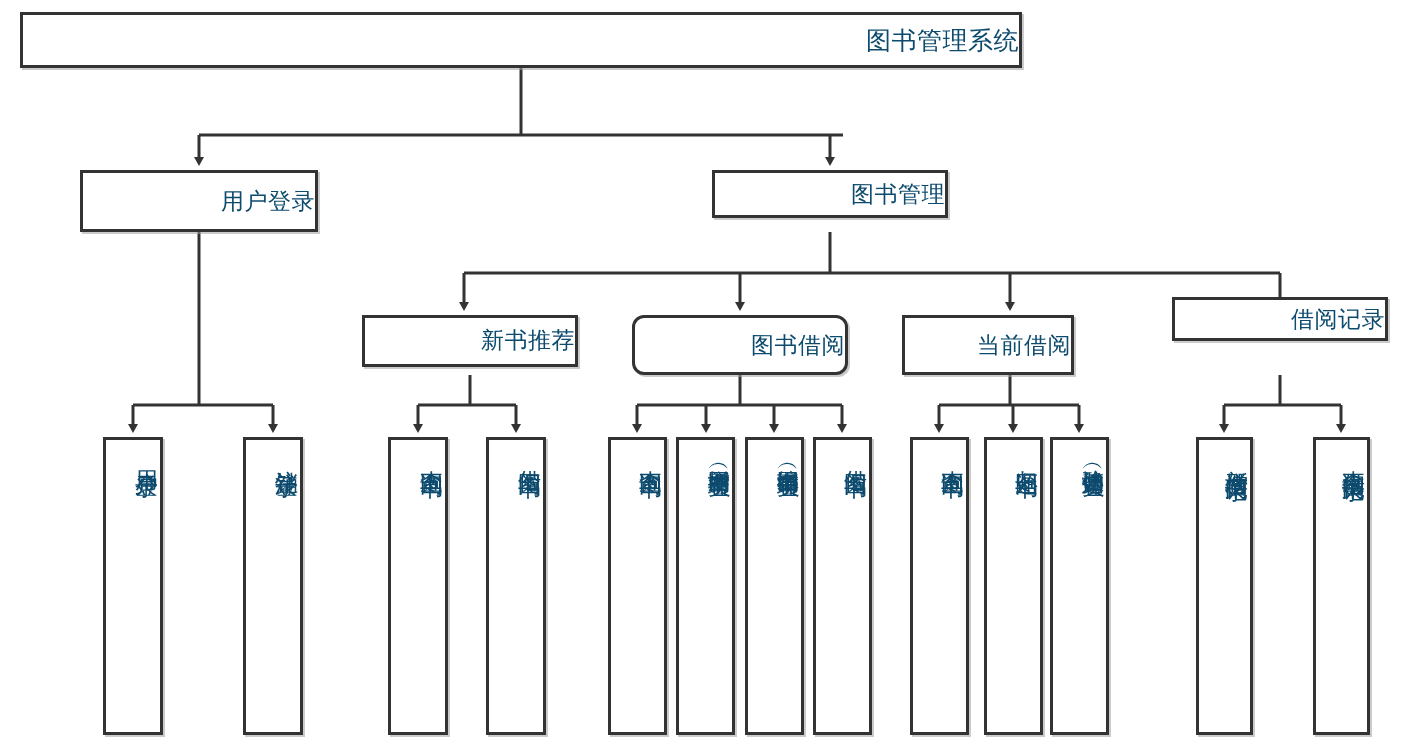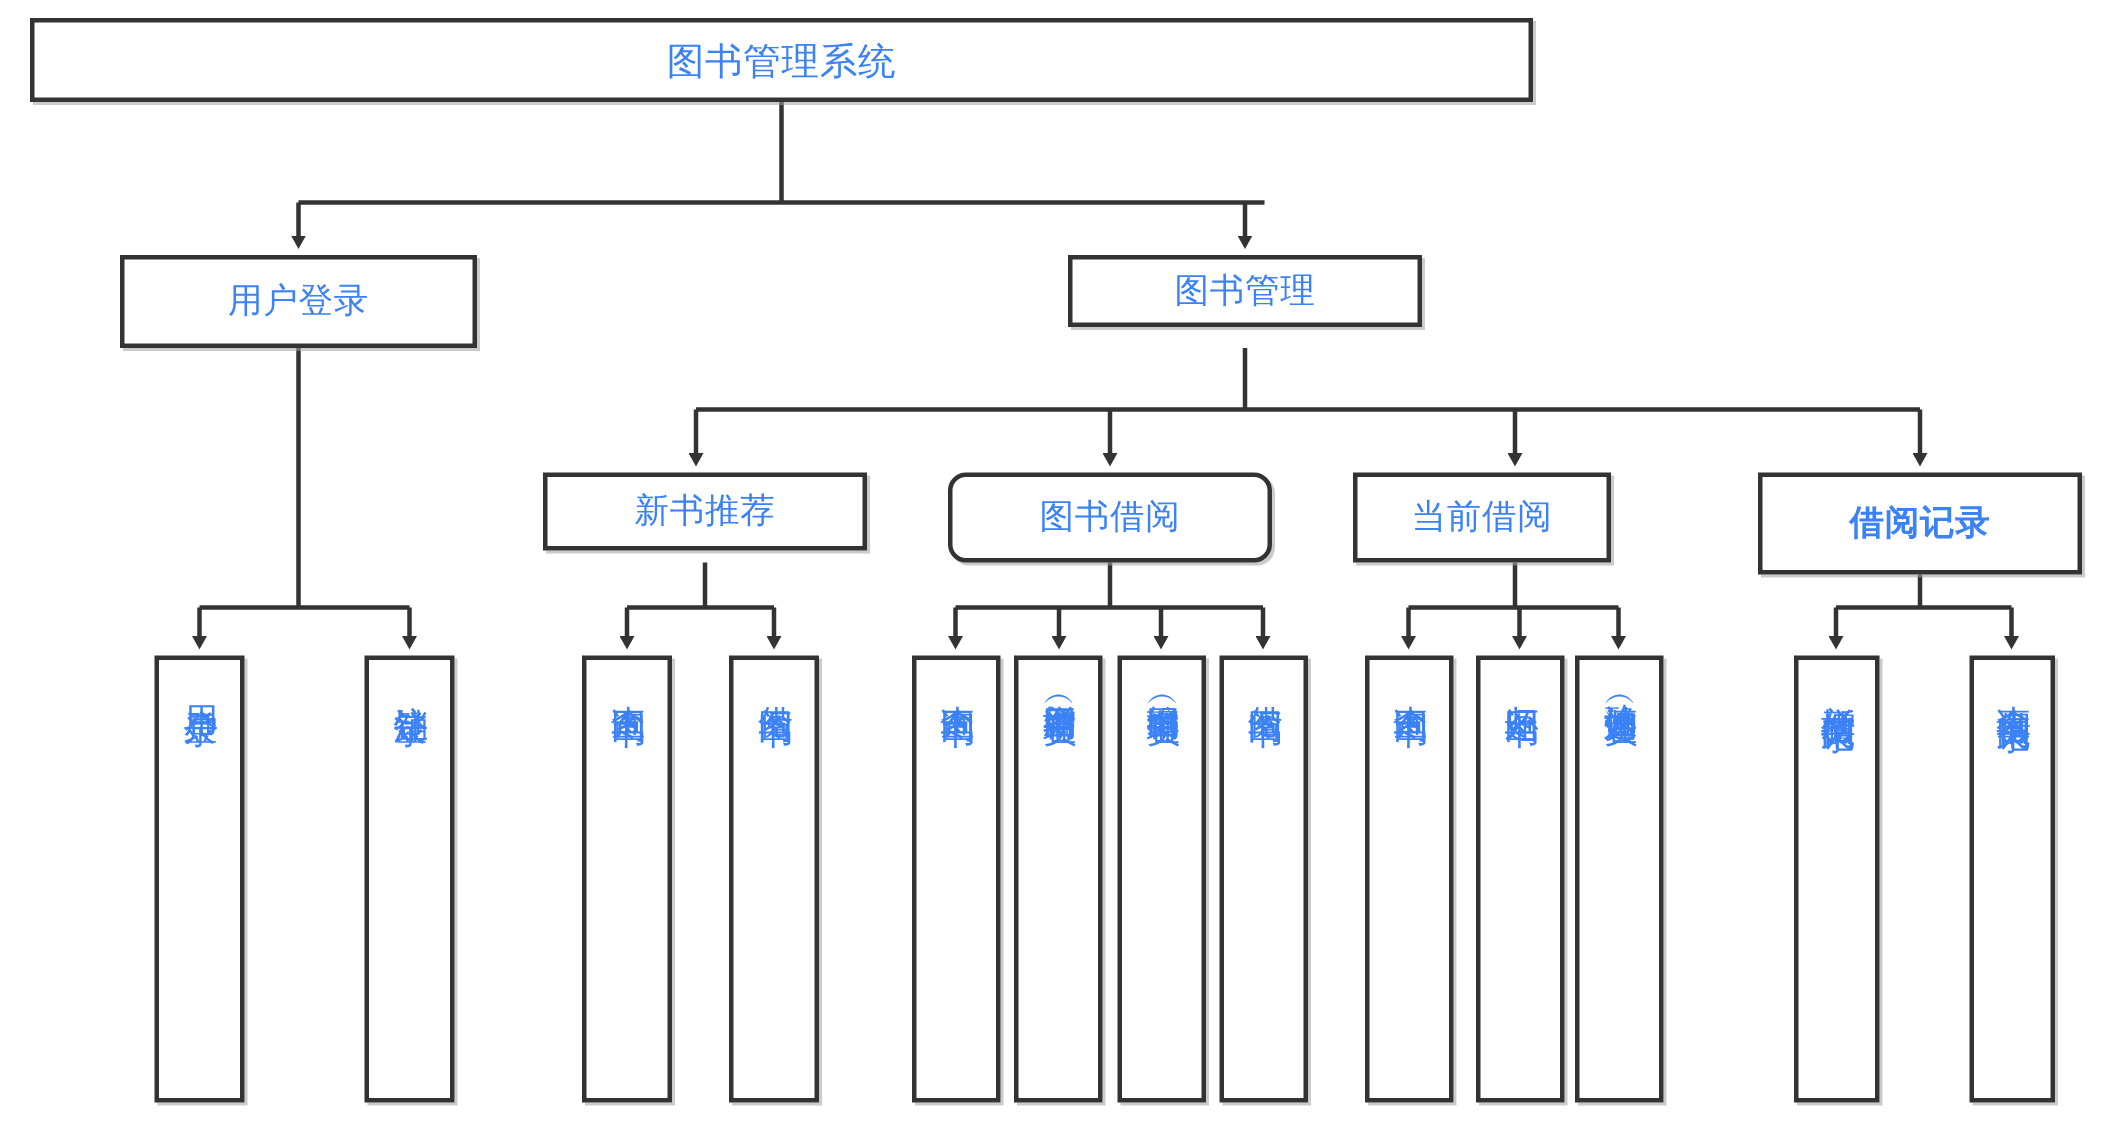--- a/index.html
+++ b/index.html
@@ -27,22 +27,22 @@
     pointer-events: none;
   }
   .node {
     position: absolute;
     box-sizing: border-box;
     background: #ffffff;
     border: 3px solid #333333;
     box-shadow: 2px 2px 0 rgba(160,160,160,0.55);
     display: flex;
     align-items: center;
-    justify-content: center;
-    color: #3b82f6;
+    justify-content: flex-end;
+    color: #0c4a6e;
     z-index: 2;
   }
   .node-label {
     display: block;
     text-align: center;
     line-height: 1.08;
     letter-spacing: 0.5px;
   }
   .n-root .node-label { font-size: 25px; }
   .n-l2 .node-label   { font-size: 23px; }
@@ -140,21 +140,21 @@
 
   <div class="node n-l3" style="left: 362px; top: 315px; width: 216px; height: 52px; font-family: Liberation Serif, serif;">
     <span class="node-label">新书推荐</span>
   </div>
   <div class="node n-l3" style="left: 632px; top: 315px; width: 216px; height: 60px; border-radius: 12px;">
     <span class="node-label">图书借阅</span>
   </div>
   <div class="node n-l3" style="left: 902px; top: 315px; width: 172px; height: 60px;">
     <span class="node-label">当前借阅</span>
   </div>
-  <div class="node n-l3" style="left: 1172px; top: 315px; width: 216px; height: 68px; font-weight: bold;">
+  <div class="node n-l3" style="left: 1172px; top: 297px; width: 216px; height: 44px;">
     <span class="node-label">借阅记录</span>
   </div>
 
   <div class="node leaf" style="left: 103px; top: 437px; width: 60px; height: 298px;">
     <span class="node-label">用户登录</span>
   </div>
   <div class="node leaf" style="left: 243px; top: 437px; width: 60px; height: 298px;">
     <span class="node-label">注销登录</span>
   </div>
   <div class="node leaf" style="left: 388px; top: 437px; width: 60px; height: 298px;">

